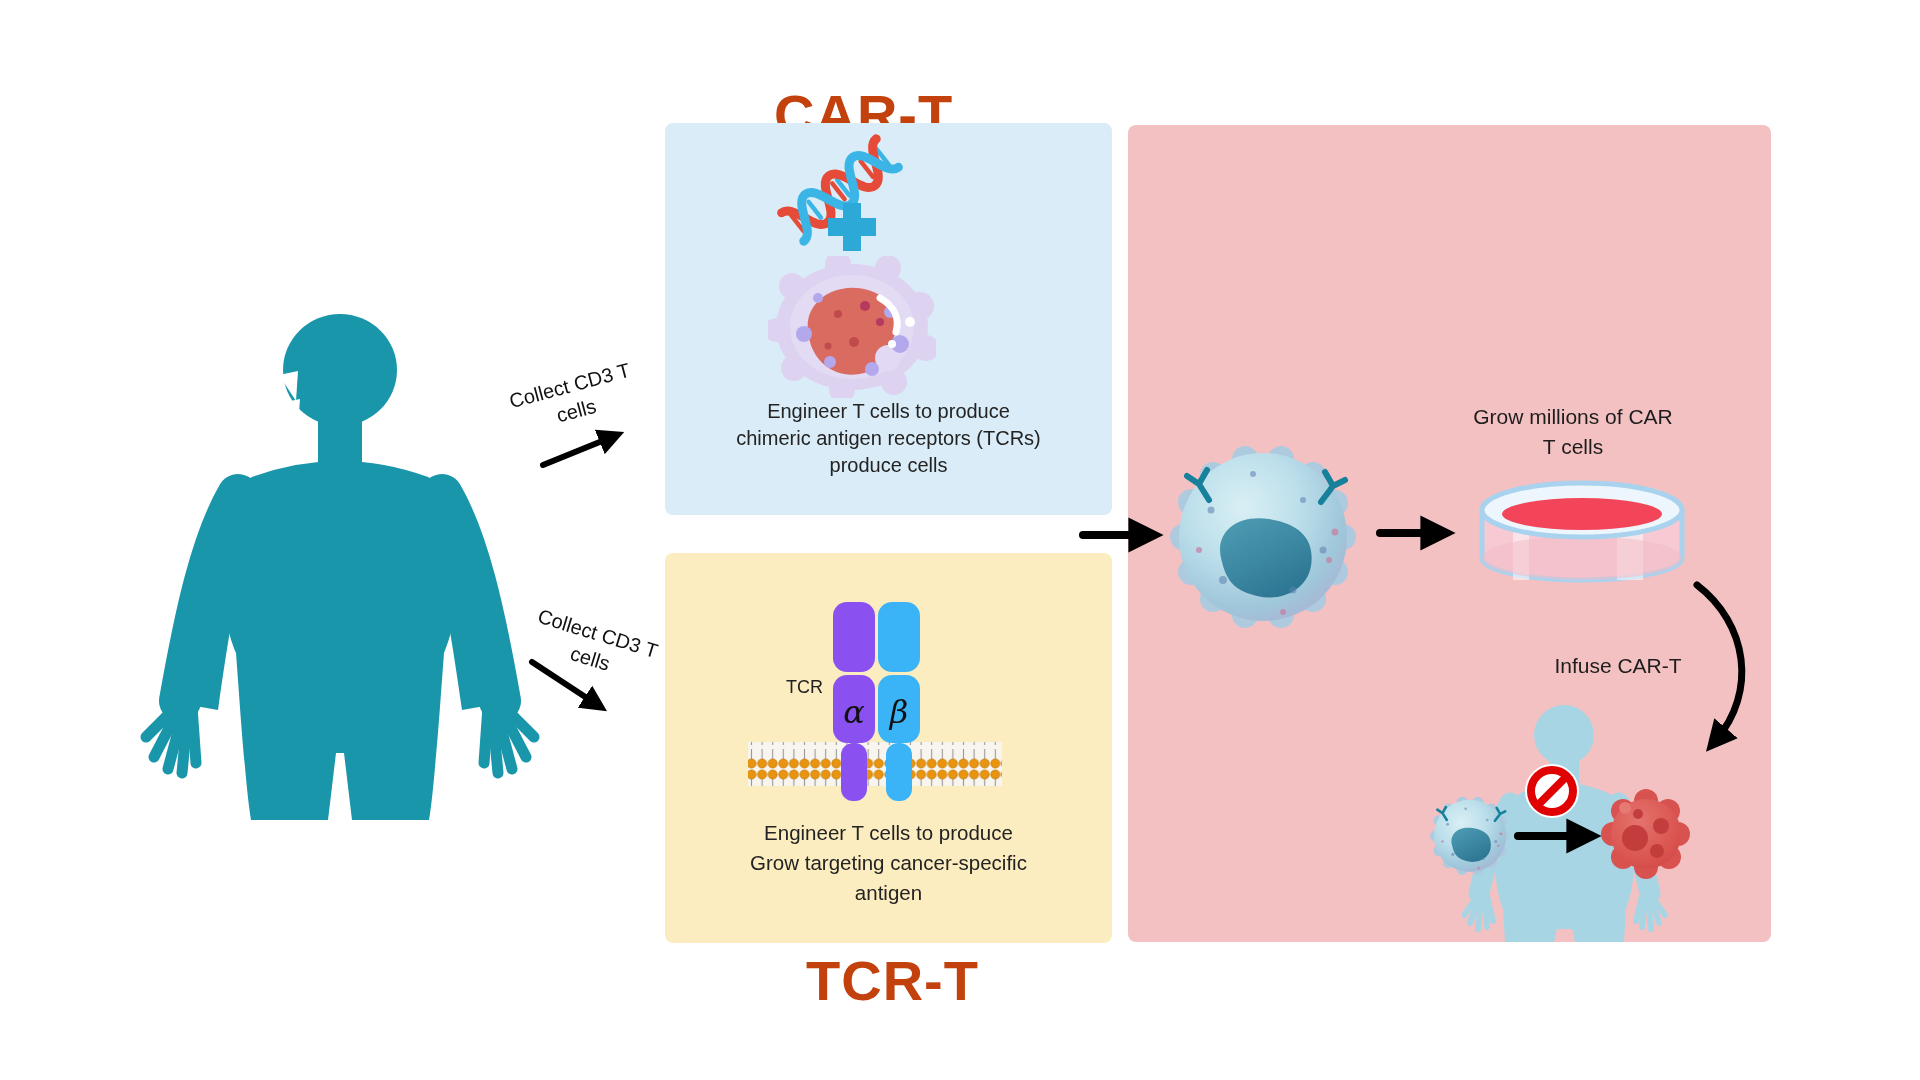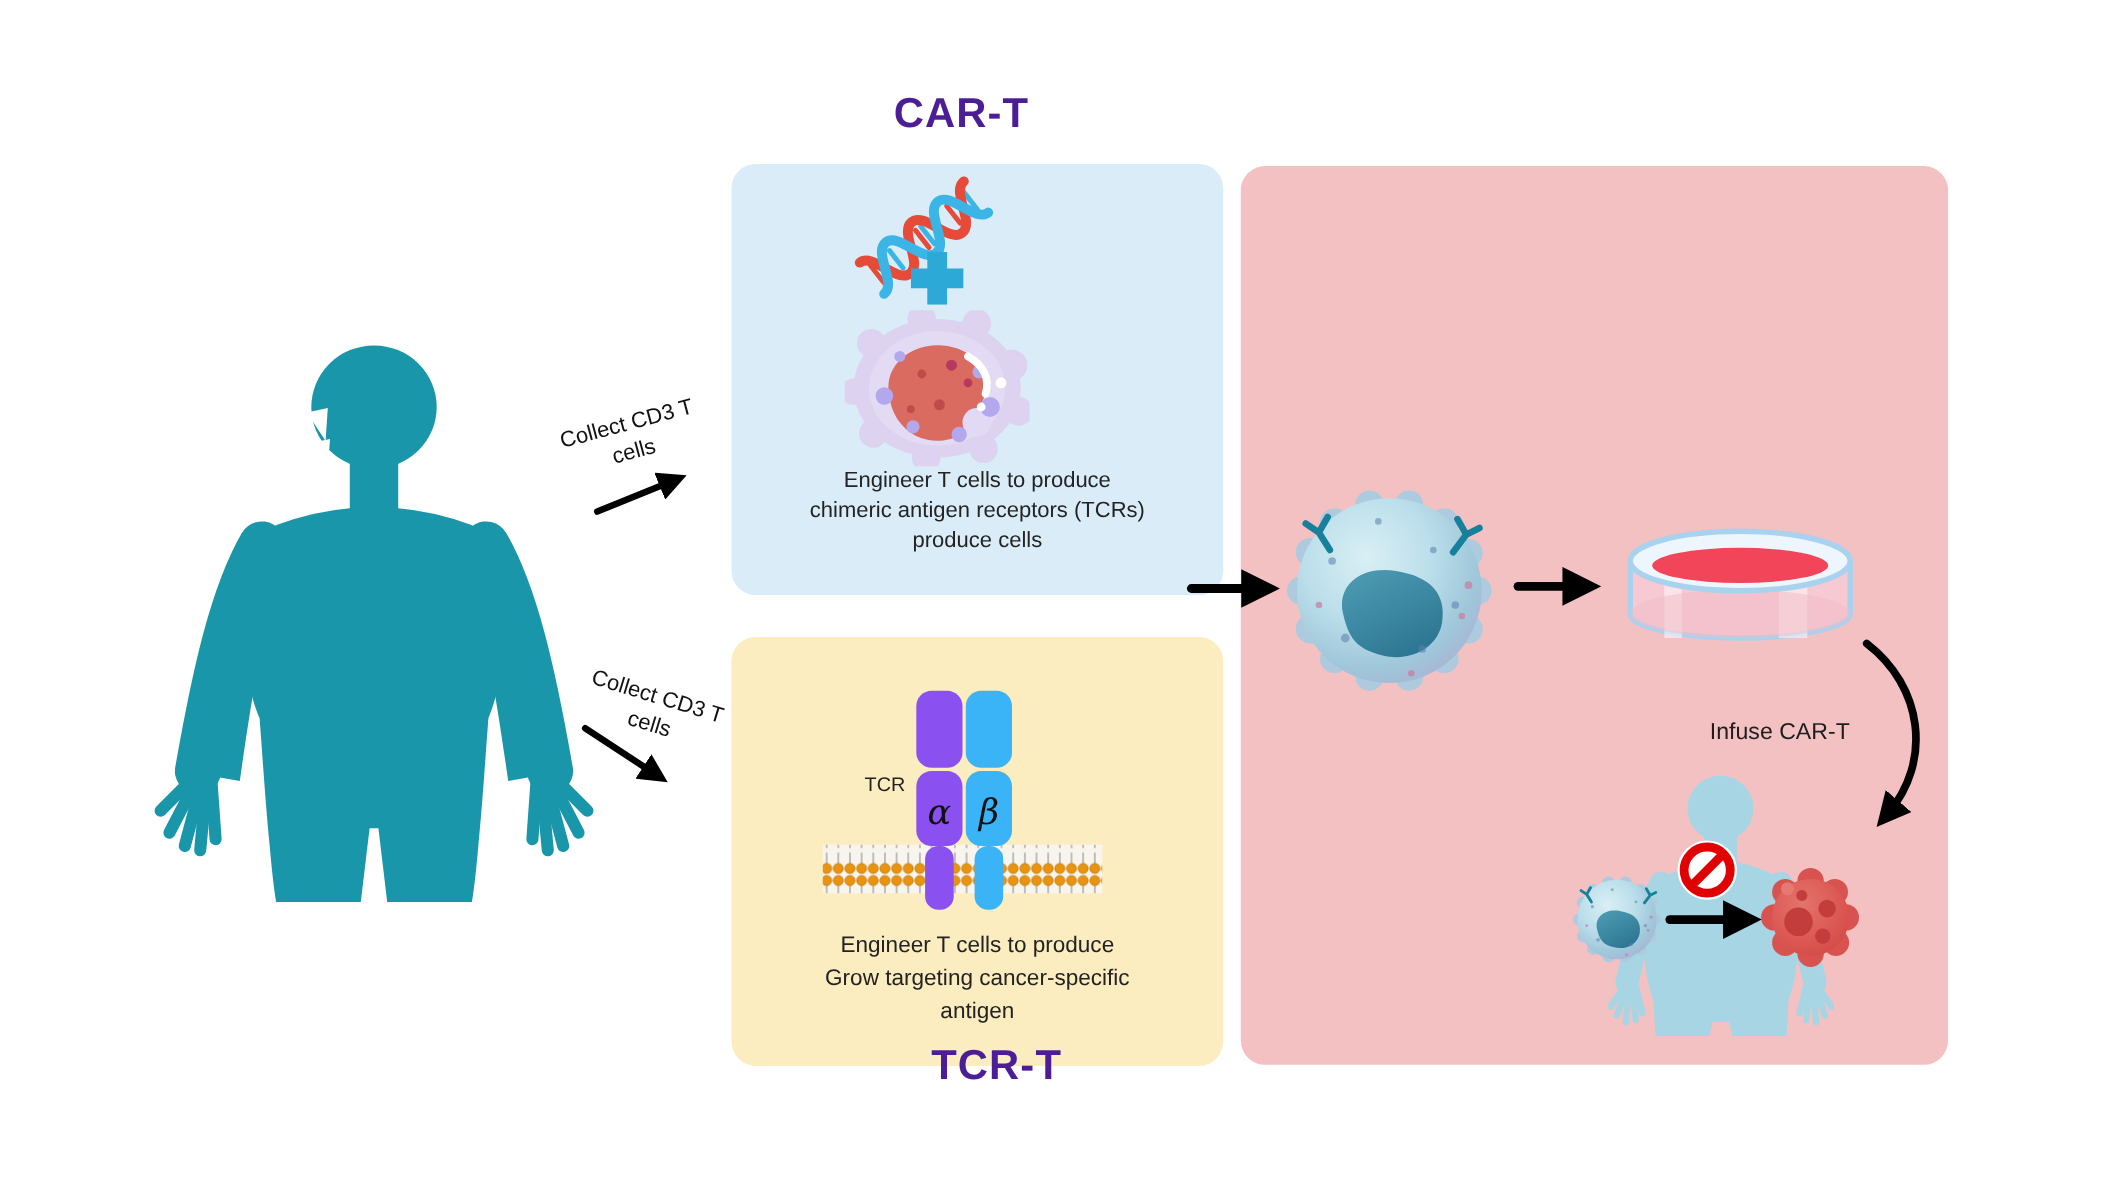--- a/index.html
+++ b/index.html
@@ -1,21 +1,21 @@
 <!DOCTYPE html>
 <html><head>
 <meta charset="utf-8">
 <style>
   html,body{margin:0;padding:0;background:#ffffff;}
   #canvas{position:relative;width:1920px;height:1080px;background:#ffffff;overflow:hidden;
           font-family:"Liberation Sans","DejaVu Sans",sans-serif;color:#1d1d1d;}
   .abs{position:absolute;}
-  .box{position:absolute;border-radius:22px;margin-top:26px;}
+  .box{position:absolute;border-radius:8px;}
   .line{display:block;}
-  .big-title{font-size:38px;font-weight:800;letter-spacing:1px;color:#4c1d95;text-align:center;}
+  .big-title{font-size:56px;font-weight:800;letter-spacing:1px;color:#c2410c;text-align:left;}
   .para{font-size:20px;line-height:27px;text-align:center;color:#232323;}
   .para-y{font-size:20.5px;line-height:30px;text-align:center;color:#232323;}
   .pinklabel{font-size:21px;line-height:30px;text-align:center;color:#1d1d1d;}
   .rot-label{font-size:20px;line-height:26px;text-align:center;color:#111;}
   svg{display:block;}
   .greek{font-family:"DejaVu Serif","Liberation Serif",serif;font-style:italic;}
 </style>
 </head>
 <body>
 
@@ -218,20 +218,24 @@
   </div>
 
   <div class="abs big-title" style="left:806px;top:948px;width:200px">TCR-T</div>
 
   <div class="box" style="left:1128px;top:125px;width:643px;height:817px;background:#f4c1c3"></div>
 
   <svg class="abs" style="left:1163px;top:440px" width="200" height="190" viewBox="0 0 200 190">
     <use href="#tcell-shape"></use>
   </svg>
 
+  <div class="abs pinklabel" style="left:1413px;top:402px;width:320px">
+    <span class="line">Grow millions of CAR</span>
+    <span class="line">T cells</span>
+  </div>
 
   <svg class="abs" style="left:1475px;top:480px" width="214" height="106" viewBox="0 0 214 106">
     <path d="M7,30 L7,78 A100,22 0 0 0 207,78 L207,30" fill="#f7c9d2" stroke="#a9d2ee" stroke-width="5"></path>
     <rect x="38" y="34" width="16" height="66" fill="#ffffff" opacity="0.5"></rect>
     <rect x="142" y="34" width="26" height="66" fill="#ffffff" opacity="0.5"></rect>
     <ellipse cx="107" cy="78" rx="100" ry="22" fill="#f3bcc6" opacity="0.55"></ellipse>
     <ellipse cx="107" cy="30" rx="100" ry="27" fill="#ecf6fc" stroke="#a9d2ee" stroke-width="5"></ellipse>
     <ellipse cx="107" cy="34" rx="80" ry="16" fill="#f2455a"></ellipse>
   </svg>
 

